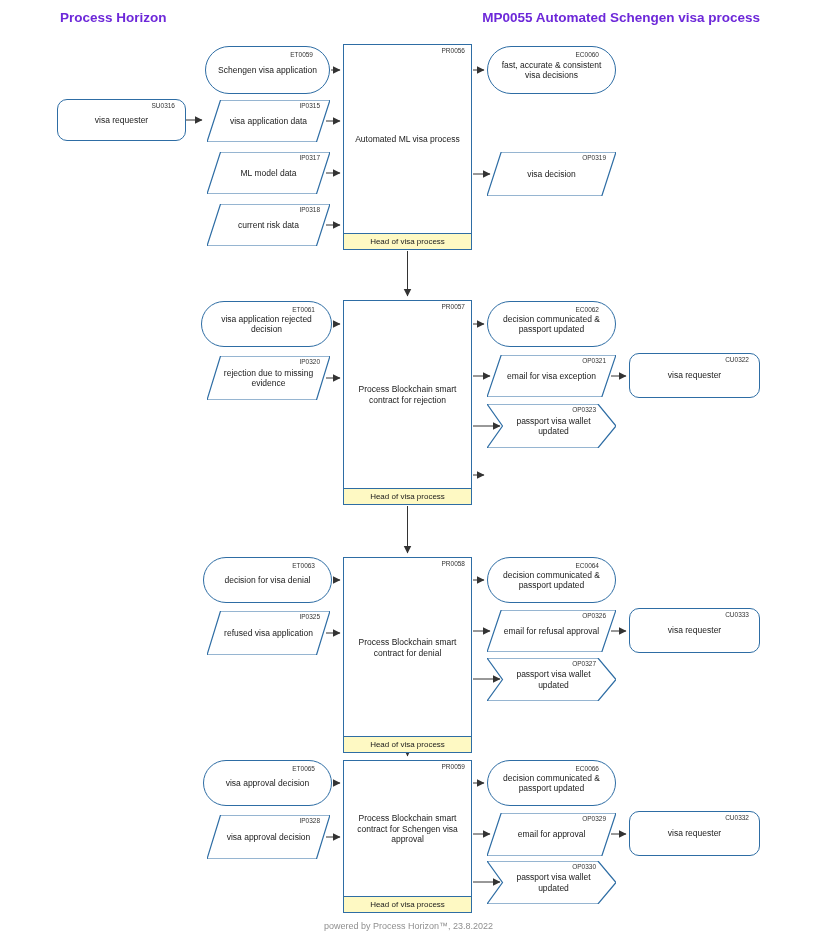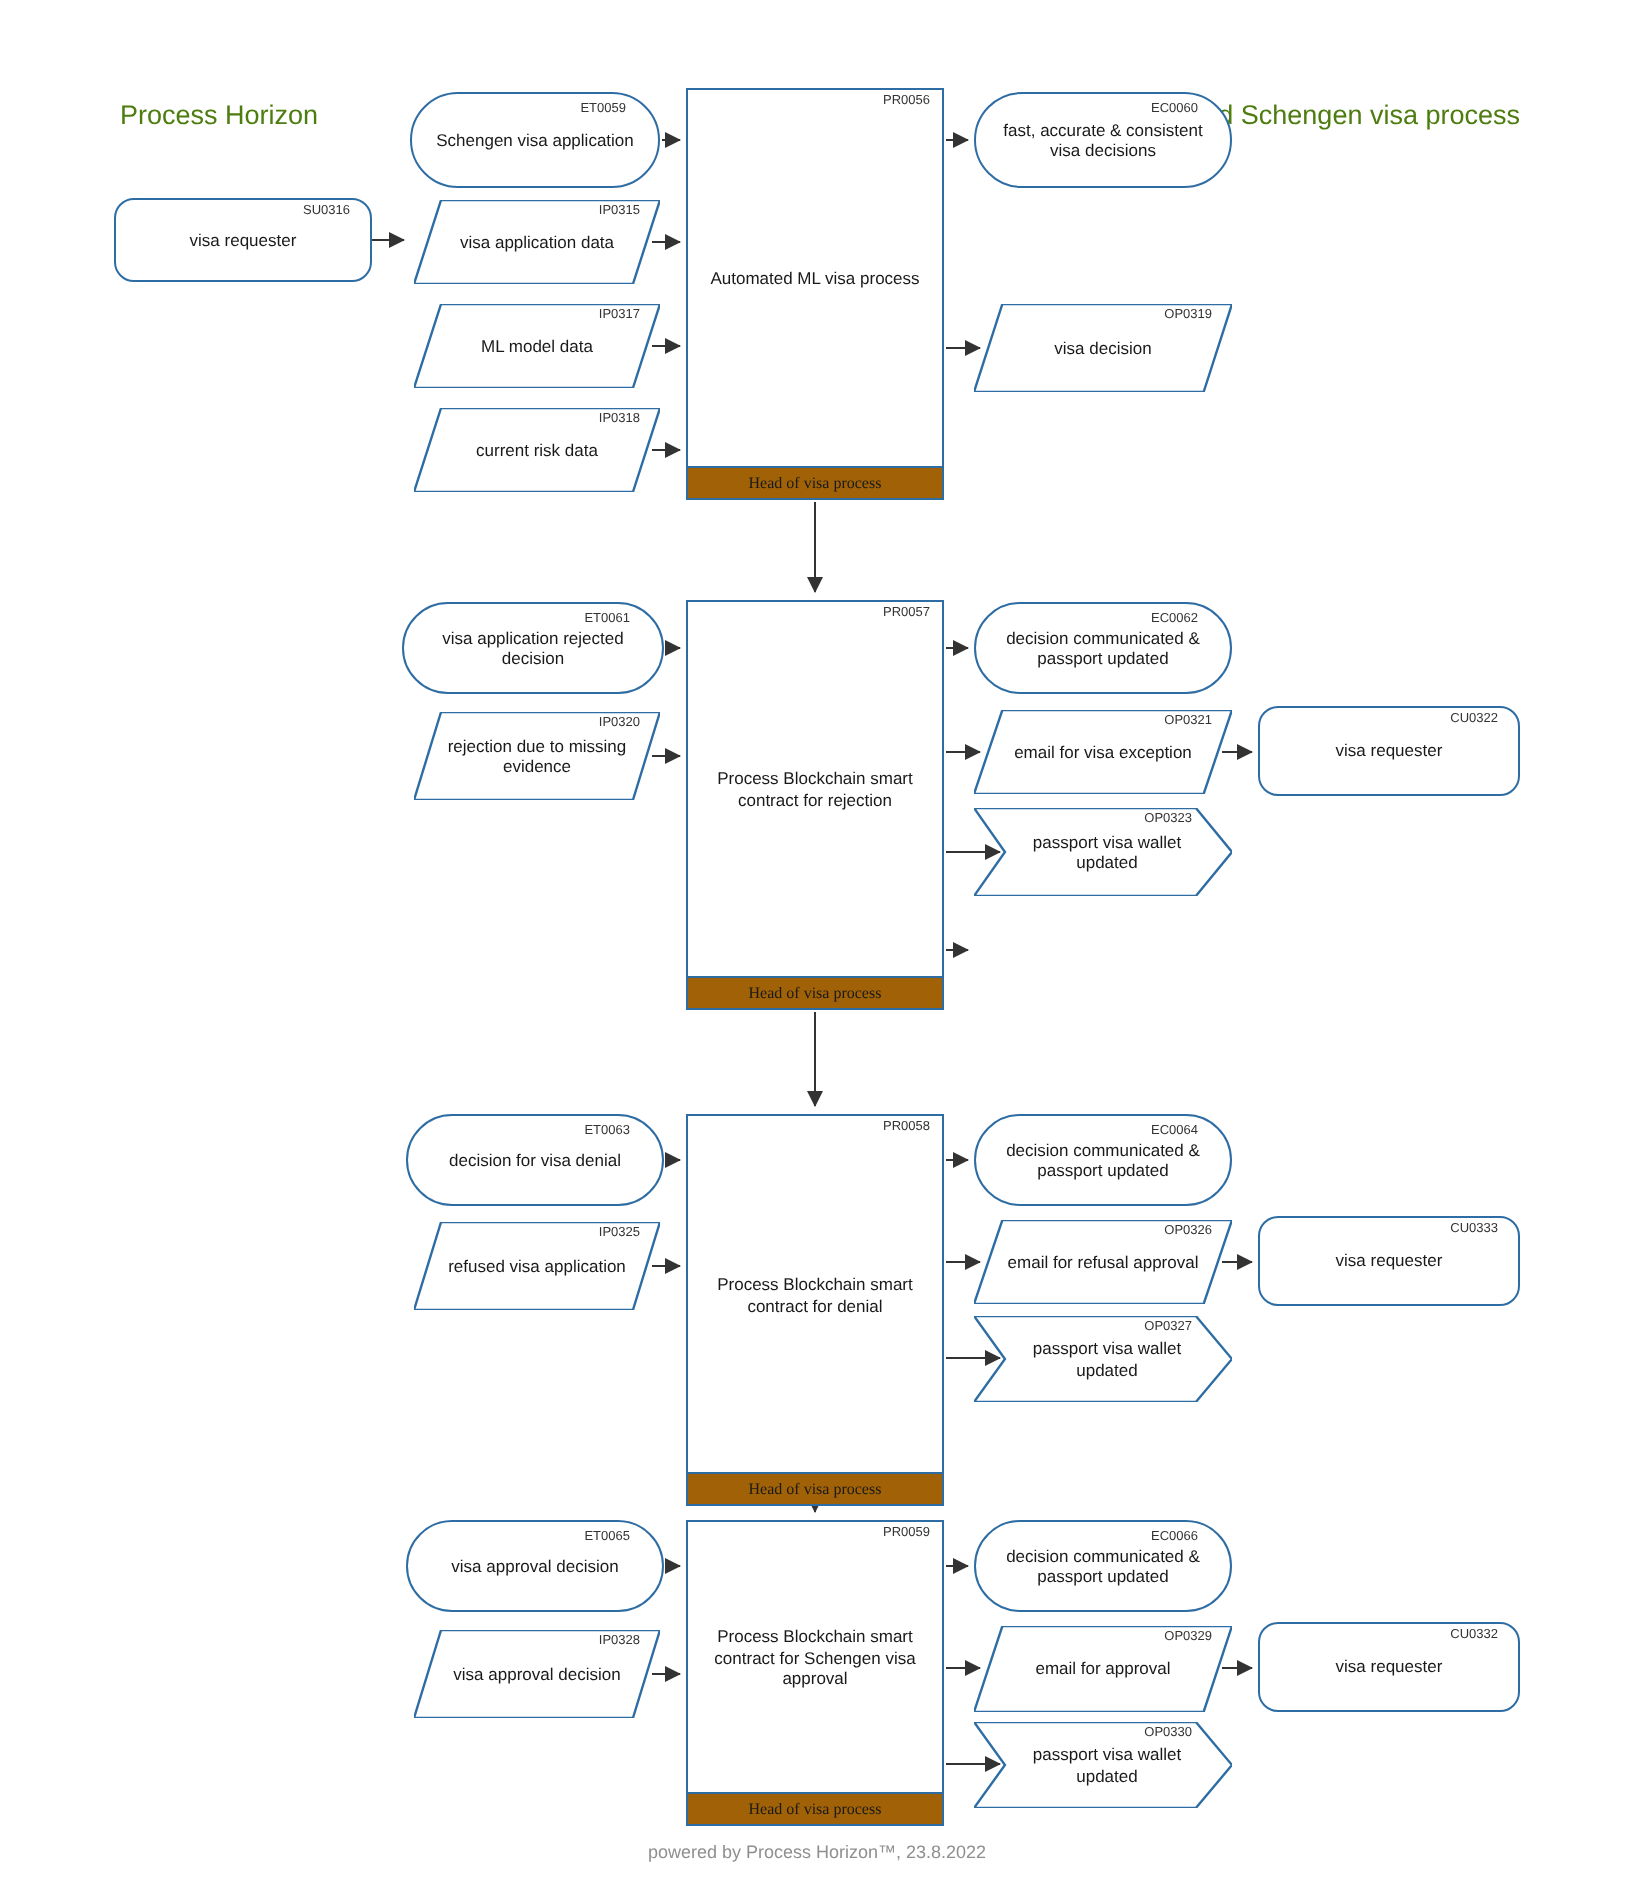--- a/index.html
+++ b/index.html
@@ -1,20 +1,20 @@
 <!DOCTYPE html>
 <html><head>
 <meta charset="utf-8">
 <style>
   html,body{margin:0;padding:0;background:#fff;}
   .canvas{
     position:relative;width:817px;height:943px;background:#fff;
     font-family:"Liberation Sans", sans-serif;color:#1a1a1a;overflow:hidden;
   }
-  .hdr{position:absolute;top:10px;font-size:13.5px;font-weight:normal;color:#4d7c0f;margin-top:40px;}
+  .hdr{position:absolute;top:10px;font-size:13.5px;font-weight:bold;color:#6d28d9;}
   .hdr-left{left:60px;}
   .hdr-right{right:57px;}
   .credit{position:absolute;left:0;right:0;top:921px;text-align:center;font-size:9px;color:#8f8f8f;}
 
   .arrows{position:absolute;left:0;top:0;z-index:0;}
   .arrows line{stroke:#333;stroke-width:1;}
 
   .node{position:absolute;z-index:1;box-sizing:border-box;}
   .lbl{
     position:absolute;inset:0;display:flex;align-items:center;justify-content:center;
@@ -33,21 +33,21 @@
   .doc .lbl{padding:0 12px 6px 12px;}
 
   .proc{border:1.2px solid #2e6da4;background:#fff;}
   .proc .sid{right:6px;}
   .proc-title{
     position:absolute;left:0;right:0;top:0;bottom:15px;display:flex;align-items:center;
     justify-content:center;text-align:center;font-size:8.5px;line-height:1.25;padding:0 10px;
   }
   .proc-footer{
     position:absolute;left:0;right:0;bottom:0;height:15px;border-top:1.2px solid #2e6da4;
-    display:flex;align-items:center;justify-content:center;font-size:8px;background:#a16207;font-family:Liberation Serif, serif;
+    display:flex;align-items:center;justify-content:center;font-size:8px;background:#fef9c3;
   }
 </style>
 </head>
 <body>
 
 <div class="canvas">
 
   <div class="hdr hdr-left">Process Horizon</div>
   <div class="hdr hdr-right">MP0055 Automated Schengen visa process</div>
 

